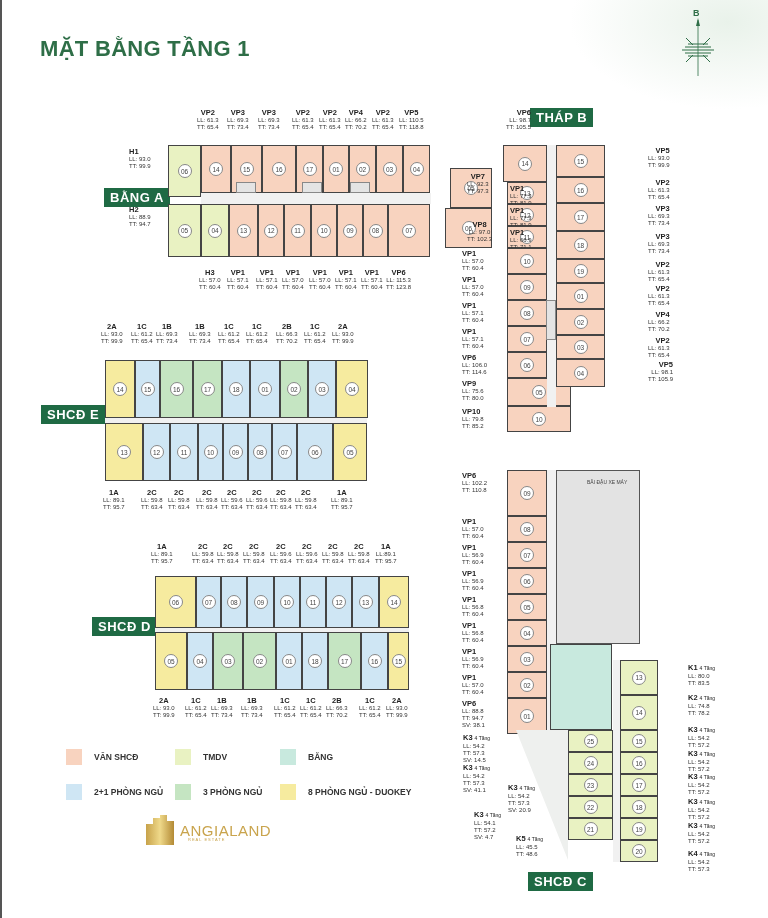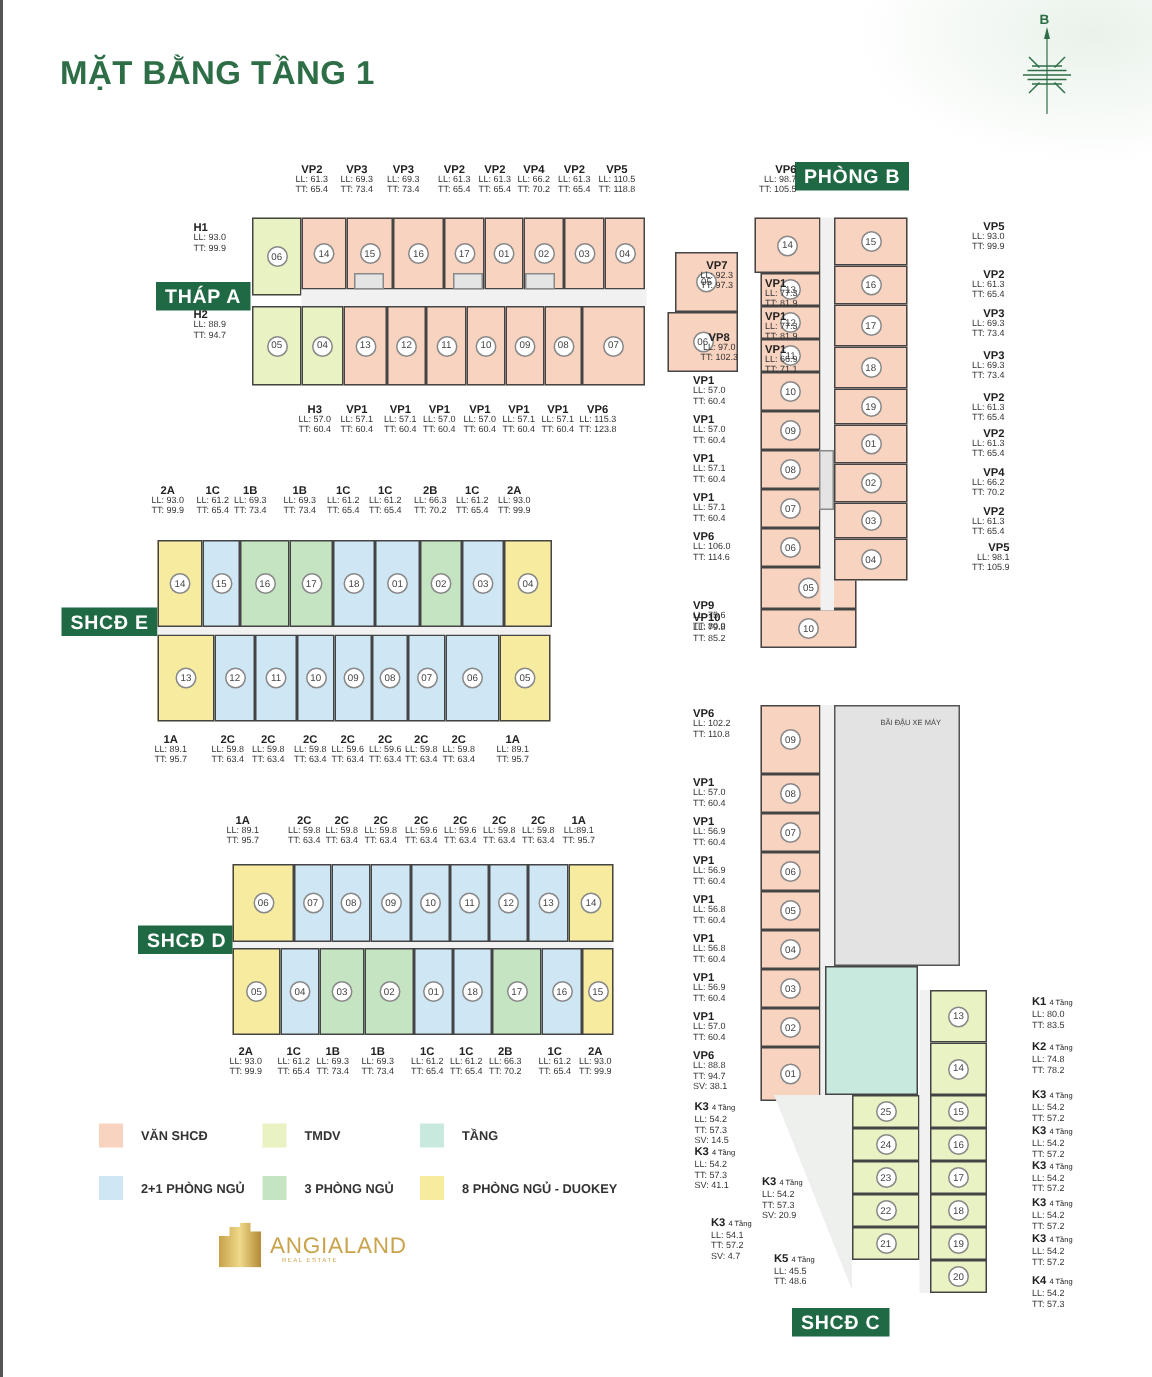--- a/index.html
+++ b/index.html
@@ -55,21 +55,21 @@
       <line x1="14" y1="38" x2="34" y2="38"></line>
         <line x1="14" y1="50" x2="34" y2="50"></line>
       <line x1="12" y1="32" x2="19" y2="39"></line>
         <line x1="36" y1="32" x2="29" y2="39"></line>
       <line x1="12" y1="56" x2="19" y2="49"></line>
         <line x1="36" y1="56" x2="29" y2="49"></line>
     </g>
   </svg>
 </div>
 
-<div class="tower-label" style="left:104px;top:188px">THÁP A</div>
+<div class="tower-label" style="left:104px;top:188px">BẰNG A</div>
 <div id="towerA">
     <div class="unit tmdv" style="left:168px;top:145px;width:33px;height:52px">
       <span class="num">06</span>
     </div>
     <div class="unit tmdv" style="left:168px;top:204px;width:33px;height:53px">
       <span class="num">05</span>
     </div>
     <div class="unit office" style="left:201px;top:145px;width:30px;height:48px">
       <span class="num">14</span>
     </div>
@@ -223,21 +223,21 @@
       <div>LL: 93.0</div>
       <div>TT: 99.9</div>
     </div>
     <div class="annot " style="left:129px;top:205px">
       <span class="nm"><span>H2</span></span>
       <div>LL: 88.9</div>
       <div>TT: 94.7</div>
     </div>
   </div>
 
-<div class="tower-label" style="left:530px;top:108px">PHÒNG B</div>
+<div class="tower-label" style="left:530px;top:108px">THÁP B</div>
 <div id="towerB">
     <div class="unit office" style="left:503px;top:145px;width:44px;height:37px">
       <span class="num">14</span>
     </div>
     <div class="annot r" style="left:506px;top:108px">
       <span class="nm"><span>VP6</span></span>
       <div>LL: 98.7</div>
       <div>TT: 105.5</div>
     </div>
     <div class="unit office" style="left:507px;top:182px;width:40px;height:22px">
@@ -300,21 +300,21 @@
       <span class="num">06</span>
     </div>
     <div class="annot " style="left:462px;top:353px">
       <span class="nm"><span>VP6</span></span>
       <div>LL: 106.0</div>
       <div>TT: 114.6</div>
     </div>
     <div class="unit office" style="left:507px;top:378px;width:64px;height:28px">
       <span class="num">05</span>
     </div>
-    <div class="annot " style="left:462px;top:399px">
+    <div class="annot " style="left:462px;top:379px">
       <span class="nm"><span>VP9</span></span>
       <div>LL: 75.6</div>
       <div>TT: 80.0</div>
     </div>
     <div class="unit office" style="left:507px;top:406px;width:64px;height:26px">
       <span class="num">10</span>
     </div>
     <div class="annot " style="left:462px;top:407px">
       <span class="nm"><span>VP10</span></span>
       <div>LL: 79.8</div>
@@ -891,21 +891,21 @@
   <div class="legend-item" style="left:66px;top:749px">
     <span class="sw" style="background:#f8d3bf"></span>
     <span>VĂN SHCĐ</span>
   </div>
   <div class="legend-item" style="left:175px;top:749px">
     <span class="sw" style="background:#e9f2c2"></span>
     <span>TMDV</span>
   </div>
   <div class="legend-item" style="left:280px;top:749px">
     <span class="sw" style="background:#c8e9de"></span>
-    <span>TẦNG</span>
+    <span>BẰNG</span>
   </div>
   <div class="legend-item" style="left:66px;top:784px">
     <span class="sw" style="background:#cfe6f4"></span>
     <span>2+1 PHÒNG NGỦ</span>
   </div>
   <div class="legend-item" style="left:175px;top:784px">
     <span class="sw" style="background:#c5e5c2"></span>
     <span>3 PHÒNG NGỦ</span>
   </div>
   <div class="legend-item" style="left:280px;top:784px">

